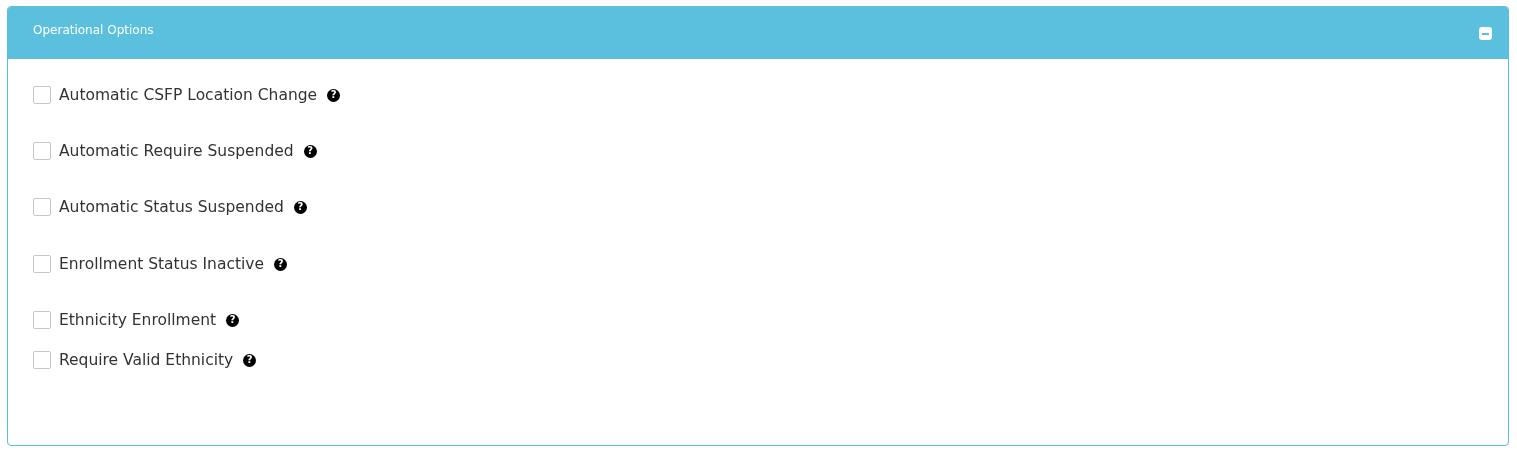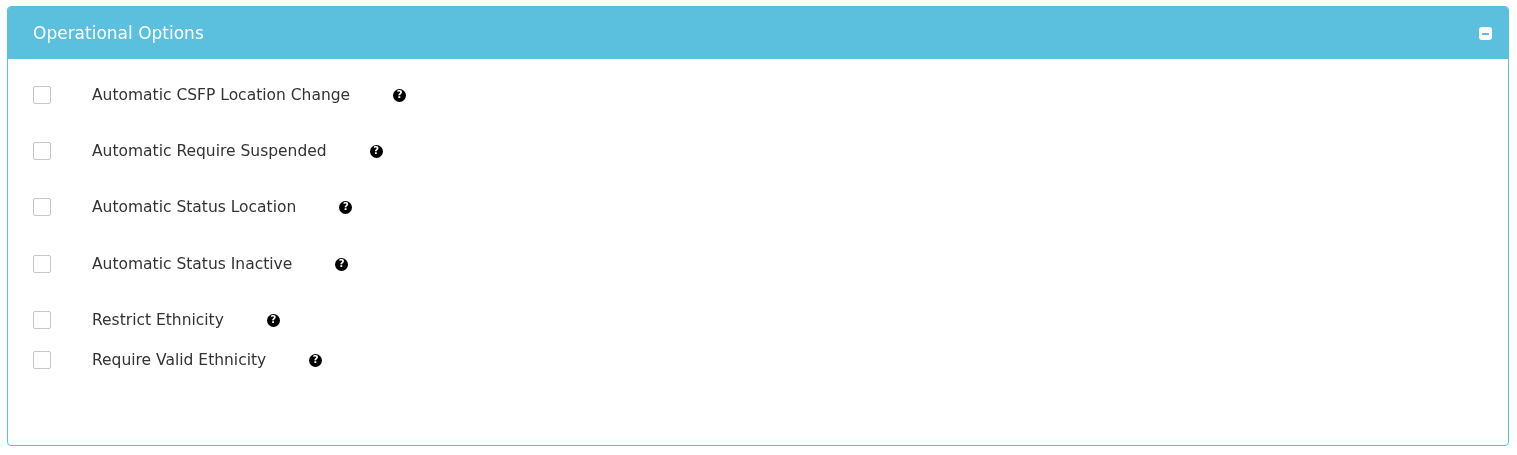--- a/index.html
+++ b/index.html
@@ -1,26 +1,26 @@
 <!DOCTYPE html>
 <html><head>
 <meta charset="utf-8">
 <style>
   html, body { margin: 0; padding: 0; background: #ffffff; }
   body { width: 1517px; height: 455px; position: relative; overflow: hidden;
          font-family: "DejaVu Sans", "Liberation Sans", sans-serif; }
   .panel { position: absolute; left: 7px; top: 6px; width: 1502px; height: 440px;
            border: 1px solid #5bc0de; border-radius: 4px; background: #fff; box-sizing: border-box; overflow: hidden; }
   .panel-header { height: 52px; background: #5bc0de; position: relative; }
-  .panel-title { position: absolute; left: 25px; top: 16px; color: #ffffff; font-size: 17px; }
+  .panel-title { position: absolute; left: 25px; top: 16px; color: #ffffff; font-size: 12px; }
   .collapse-btn { position: absolute; right: 16px; top: 20px; width: 13px; height: 13px; background: #fff;
                   border-radius: 3px; cursor: pointer; }
   .collapse-btn::after { content: ""; position: absolute; left: 3px; right: 3px; top: 5.5px; height: 2px; background: #5bc0de; }
   .options { position: absolute; left: 25px; top: 0; }
-  .option { position: absolute; left: 0; height: 20px; display: flex; align-items: center; white-space: nowrap; gap: 33px; }
+  .option { position: absolute; left: 0; height: 20px; display: flex; align-items: center; white-space: nowrap; }
   .checkbox { width: 18px; height: 18px; border: 1px solid #c6c6c6; border-radius: 2px; box-sizing: border-box;
               margin-right: 8px; background: #fff; cursor: pointer; flex: none; }
   .label { font-size: 15.5px; color: #333333; cursor: pointer; }
   .help { width: 13px; height: 13px; border-radius: 50%; background: #000; color: #fff; font-size: 10px;
           font-weight: bold; display: inline-flex; align-items: center; justify-content: center; margin-left: 10px; flex: none; line-height: 1; }
 </style>
 </head>
 <body>
 
 <div class="panel">
@@ -34,31 +34,31 @@
       <span class="label">Automatic CSFP Location Change</span>
       <span class="help">?</span>
     </div>
     <div class="option" style="top:134px">
       <span class="checkbox"></span>
       <span class="label">Automatic Require Suspended</span>
       <span class="help">?</span>
     </div>
     <div class="option" style="top:190px">
       <span class="checkbox"></span>
-      <span class="label">Automatic Status Location</span>
+      <span class="label">Automatic Status Suspended</span>
       <span class="help">?</span>
     </div>
     <div class="option" style="top:247px">
       <span class="checkbox"></span>
-      <span class="label">Automatic Status Inactive</span>
+      <span class="label">Enrollment Status Inactive</span>
       <span class="help">?</span>
     </div>
     <div class="option" style="top:303px">
       <span class="checkbox"></span>
-      <span class="label">Restrict Ethnicity</span>
+      <span class="label">Ethnicity Enrollment</span>
       <span class="help">?</span>
     </div>
     <div class="option" style="top:343px">
       <span class="checkbox"></span>
       <span class="label">Require Valid Ethnicity</span>
       <span class="help">?</span>
     </div>
   </div>
 </div>
 

